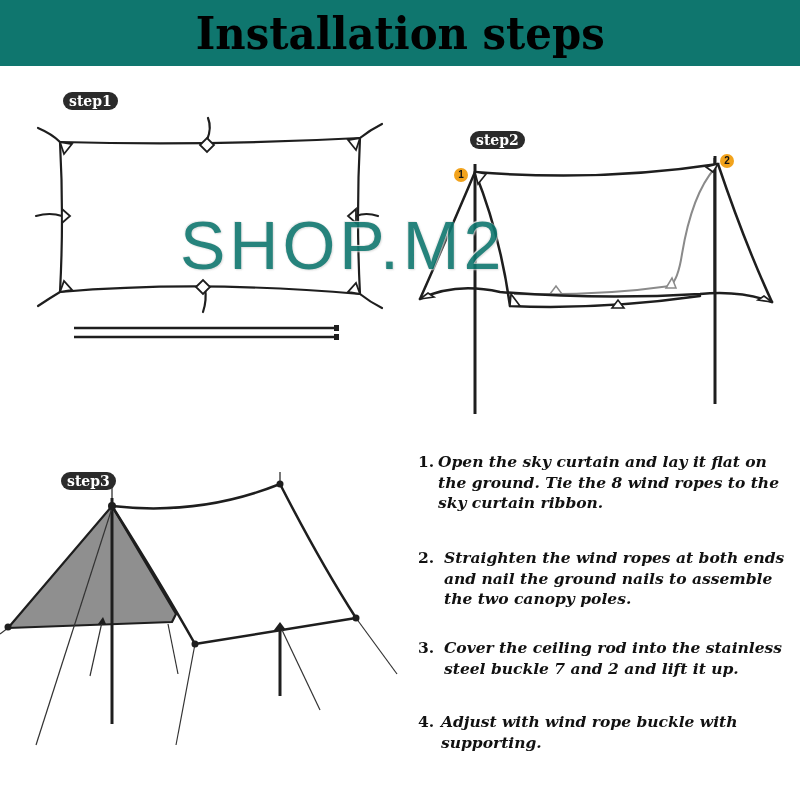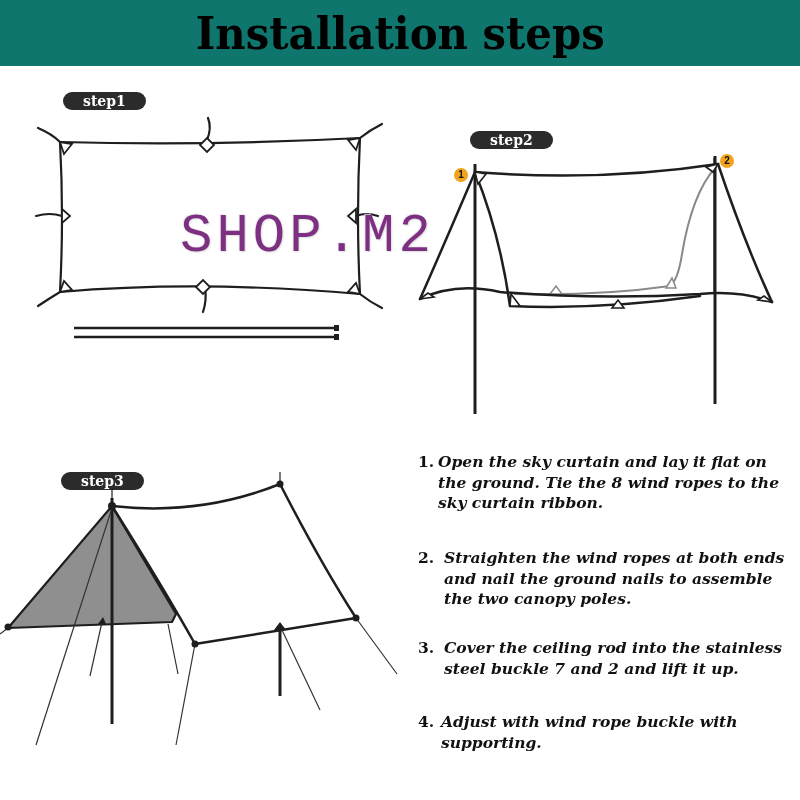--- a/index.html
+++ b/index.html
@@ -1,23 +1,23 @@
 <!DOCTYPE html>
 <html><head>
 <meta charset="utf-8">
 <style>
   html,body{margin:0;padding:0;}
   body{width:800px;height:800px;background:#ffffff;position:relative;overflow:hidden;font-family:"DejaVu Serif","Liberation Serif",serif;}
   .header{position:absolute;left:0;top:0;width:800px;height:66px;background:#0f766e;display:flex;align-items:center;justify-content:center;}
   .header h1{margin:0;font-family:"DejaVu Serif","Liberation Serif",serif;font-weight:bold;font-size:44px;color:#000;letter-spacing:0px;transform:scaleX(0.95);}
   .panel{position:absolute;}
   .panel svg{position:absolute;left:0;top:0;overflow:visible;}
-  .badge{position:absolute;background:#2b2b2b;color:#fff;font-family:"DejaVu Serif","Liberation Serif",serif;font-weight:bold;font-size:14px;line-height:18px;height:18px;padding:0 20px;border-radius:9px;}
+  .badge{position:absolute;background:#2b2b2b;color:#fff;font-family:"DejaVu Serif","Liberation Serif",serif;font-weight:bold;font-size:14px;line-height:18px;height:18px;padding:0 6px;border-radius:9px;}
   .marker{position:absolute;width:14px;height:14px;border-radius:50%;background:#f2a31c;color:#111;font-family:"Liberation Sans",sans-serif;font-weight:bold;font-size:10px;line-height:14px;text-align:center;}
-  .watermark{position:absolute;left:180px;top:206px;font-family:Liberation Mono, monospace;font-size:54px;color:#701a75;opacity:0.9;letter-spacing:4px;text-shadow:1px 1px 2px #d8d8d8, -1px -1px 1px #eaeaea;pointer-events:none;white-space:nowrap;}
+  .watermark{position:absolute;left:180px;top:206px;font-family:Liberation Sans, sans-serif;font-size:68px;color:#0f766e;opacity:0.9;letter-spacing:4px;text-shadow:1px 1px 2px #d8d8d8, -1px -1px 1px #eaeaea;pointer-events:none;white-space:nowrap;}
   .instructions{position:absolute;left:418px;top:452px;width:375px;font-family:"DejaVu Serif","Liberation Serif",serif;font-weight:bold;font-size:15.5px;line-height:20.5px;color:#111;}
   .inst-item{display:flex;position:absolute;left:0;}
   .inst-num{flex:0 0 auto;}
   .inst-text{flex:1 1 auto;font-style:italic;}
 </style>
 </head>
 <body>
 
 <div class="header">
   <h1>Installation steps</h1>

